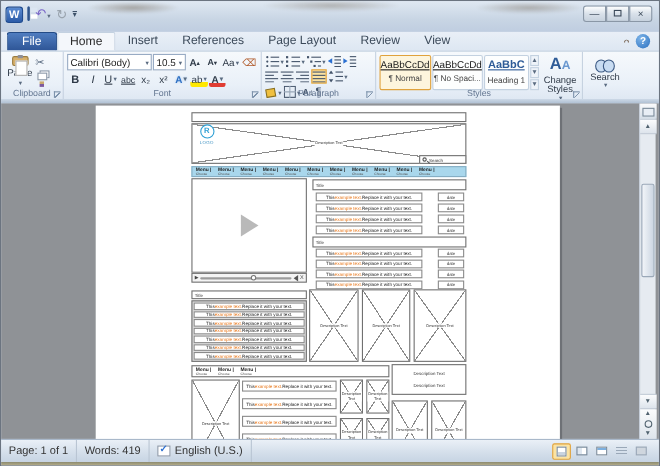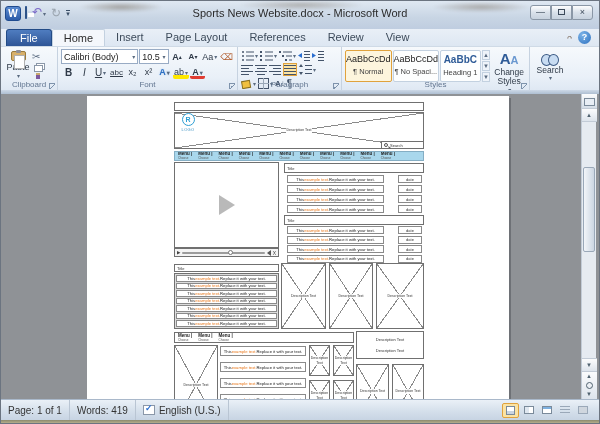--- a/index.html
+++ b/index.html
@@ -72,21 +72,21 @@
   
   .grp.paragraph { width:104px; }
   .prow { display:flex; align-items:center; gap:2px; margin-bottom:1px; height:13px; }
   .pico { display:inline-flex; align-items:center; }
   .pilcrow { font-size:10px; color:#44546a; }
 
   
   .grp.styles { width:188px; display:flex; align-items:flex-start; padding-top:3px; }
   .chip { width:50px; height:32px; border:1px solid #c3d1e0; background:#fdfefe; border-radius:2px; text-align:center; margin-right:1px; padding-top:3px; }
   .chip.selected { border:1px solid #e0a23c; background:#fdf5dd; }
-  .chip .sample { font-size:9px; color:#1a1a1a; display:block; }
+  .chip .sample { font-size:9px; color:#1a1a1a; display:block;text-decoration:underline; }
   .chip .sample.h1 { color:#2e5b97; font-weight:bold; font-size:10px; }
   .chip .cname { font-size:7.5px; color:#444; display:block; margin-top:3px; white-space:nowrap; overflow:hidden; }
   .chip-scroll { width:11px; display:flex; flex-direction:column; gap:1px; margin-right:2px; }
   .chip-scroll span { height:10px; border:1px solid #c3d1e0; background:#eef3f9; font-size:6px; color:#5a6b80; text-align:center; line-height:8px; }
   .bigbtn { display:flex; flex-direction:column; align-items:center; font-size:8.5px; color:#2f3a48; padding-top:1px; width:42px; text-align:center; line-height:1.1; }
   .aa-ico { font-weight:bold; color:#2e5b97; font-size:15px; line-height:16px; }
   .aa-ico .a2 { font-size:11px; color:#6a98d0; }
 
   
   .grp.editing { width:40px; border-right:none; }
@@ -167,34 +167,33 @@
 <div class="window">
 
   <div class="titlebar">
     <div class="qat">
       <span class="word-logo">W</span>
       <span class="qbtn"><span class="save-ico"></span></span>
       <span class="qbtn undo-g">↶<span class="drop">▾</span></span>
       <span class="qbtn redo-g">↻</span>
       <span class="qat-drop">▾</span>
     </div>
-    <div class="title-text">Sports News Website.docx - Microsoft Word</div>
     <div class="winbtns">
       <span class="wbtn first">—</span>
       <span class="wbtn"><span class="sq"></span></span>
       <span class="wbtn last">×</span>
     </div>
   </div>
 
   <div class="tabrow">
     <span class="tab file">File</span>
     <span class="tab active">Home</span>
     <span class="tab">Insert</span>
+    <span class="tab">References</span>
     <span class="tab">Page Layout</span>
-    <span class="tab">References</span>
     <span class="tab">Review</span>
     <span class="tab">View</span>
     <span class="tabrow-right">
       <span class="rib-collapse">ᴖ</span>
       <span class="help-btn">?</span>
     </span>
   </div>
 
   <div class="ribbon">
 

